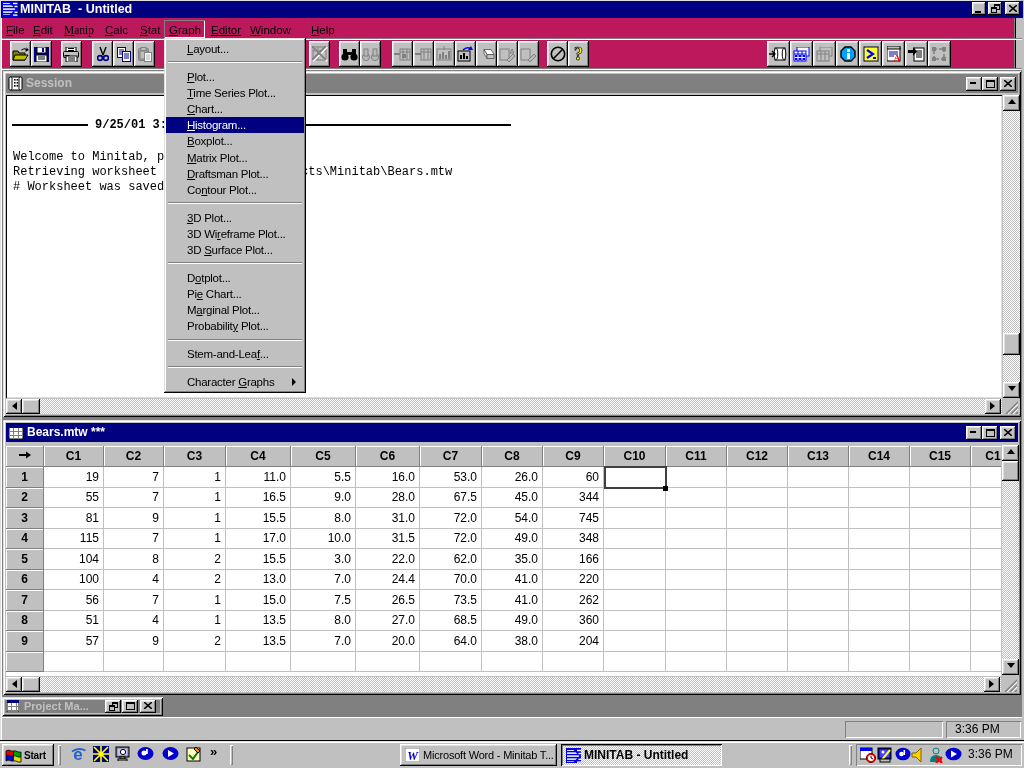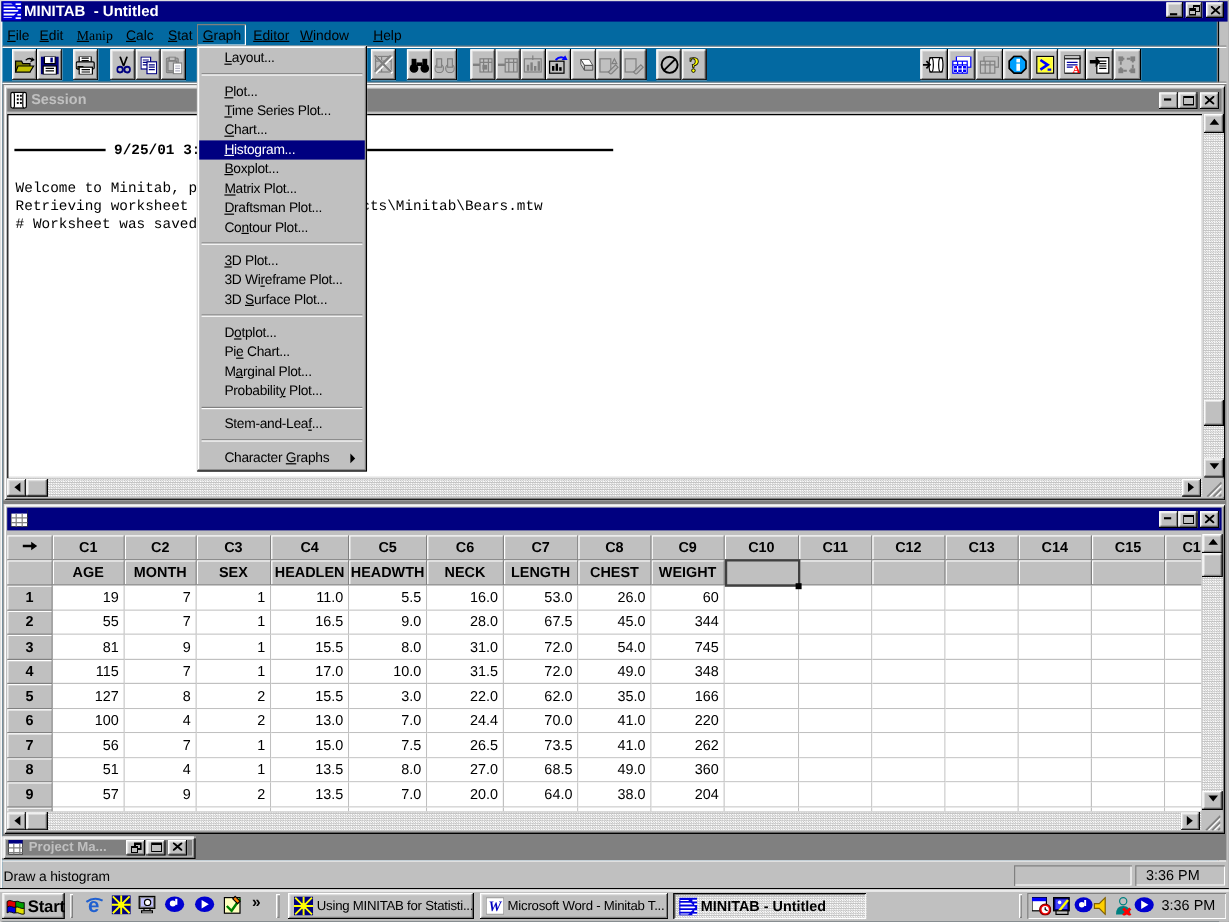--- a/index.html
+++ b/index.html
@@ -1,18 +1,18 @@
 <!DOCTYPE html>
 <html><head><meta charset="utf-8"><title>MINITAB - Untitled</title>
 <style>
 *{margin:0;padding:0;box-sizing:border-box}
 body{width:1024px;height:768px;overflow:hidden;background:#c0c0c0;
  font-family:"Liberation Sans",sans-serif;font-size:12px;color:#000}
 .abs{position:absolute}
-#screen{position:relative;width:1016px;height:768px;background:#0369a1;
+#screen{position:relative;width:1016px;height:768px;background:#be185d;
  box-shadow:inset 1px 1px 0 #dfdfdf,inset -1px -1px 0 #000,inset 2px 2px 0 #fff,inset -2px -2px 0 #808080}
 .r2{box-shadow:inset 1px 1px 0 #dfdfdf,inset -1px -1px 0 #000,inset 2px 2px 0 #fff,inset -2px -2px 0 #808080}
 .btn{background:#c0c0c0;box-shadow:inset -1px -1px 0 #000,inset 1px 1px 0 #fff,inset -2px -2px 0 #808080,inset 2px 2px 0 #dfdfdf}
 .tbtn{background:#c0c0c0;box-shadow:inset -1px -1px 0 #000,inset 1px 1px 0 #fff,inset -2px -2px 0 #808080,inset 2px 2px 0 #dfdfdf;display:flex;align-items:center;justify-content:center}
 .sunk{box-shadow:inset 1px 1px 0 #808080,inset -1px -1px 0 #fff}
 .dither{background-image:conic-gradient(#fff 25%,#c0c0c0 0 50%,#fff 0 75%,#c0c0c0 0);background-size:2px 2px}
 .tt{color:#fff;font-weight:bold;font-size:12px}
 u{text-decoration:underline;text-underline-offset:1px}
 .mono{font-family:"Liberation Mono",monospace;font-size:12px;white-space:pre}
 .mi{position:relative;height:16.2px;line-height:16.2px;padding-left:21px;color:#000;font-size:11.5px;letter-spacing:-0.25px}
@@ -440,20 +440,21 @@
 <div class="abs" style="left:9px;top:425px;width:14px;height:14px;"><svg width="14" height="14" viewBox="0 0 14 14" style="">
         <rect width="14" height="14" fill="#fff" stroke="#000"></rect>
 <rect x="0" y="0" width="14" height="3" fill="#000080"></rect>
 <g stroke="#808080" stroke-width="1">
           <line x1="0" y1="6.5" x2="14" y2="6.5"></line>
           <line x1="0" y1="10.5" x2="14" y2="10.5"></line>
 <line x1="4.5" y1="3" x2="4.5" y2="14"></line>
           <line x1="9.5" y1="3" x2="9.5" y2="14"></line>
         </g>
       </svg></div>
+<div class="abs tt" style="left:27px;top:425px;width:300px;height:15px;line-height:15px;">Bears.mtw ***</div>
 <div class="abs btn" style="left:966px;top:426px;width:16px;height:14px;">
       <div style="display:flex;justify-content:center">
         <svg width="8" height="7" viewBox="0 0 8 7" style="">
           <rect x="0" y="5" width="6" height="2" fill="#000"></rect>
         </svg>
       </div>
     </div>
 <div class="abs btn" style="left:982px;top:426px;width:16px;height:14px;">
       <div style="display:flex;justify-content:center;margin-top:3px">
         <svg width="9" height="8" viewBox="0 0 9 8" style="">
@@ -507,39 +508,20 @@
             <td class="hc">C8</td>
             <td class="hc">C9</td>
             <td class="hc">C10</td>
             <td class="hc">C11</td>
             <td class="hc">C12</td>
             <td class="hc">C13</td>
             <td class="hc">C14</td>
             <td class="hc">C15</td>
             <td class="hc">C1</td>
           </tr>
-          <tr style="height:21px">
-            <td class="hc"></td>
-            <td class="hc">AGE</td>
-            <td class="hc">MONTH</td>
-            <td class="hc">SEX</td>
-            <td class="hc">HEADLEN</td>
-            <td class="hc">HEADWTH</td>
-            <td class="hc">NECK</td>
-            <td class="hc">LENGTH</td>
-            <td class="hc">CHEST</td>
-            <td class="hc">WEIGHT</td>
-            <td class="hc"></td>
-            <td class="hc"></td>
-            <td class="hc"></td>
-            <td class="hc"></td>
-            <td class="hc"></td>
-            <td class="hc"></td>
-            <td class="hc"></td>
-          </tr>
           <tr style="height:20.5px">
             <td class="hc">1</td>
             <td class="dc">19</td>
             <td class="dc">7</td>
             <td class="dc">1</td>
             <td class="dc">11.0</td>
             <td class="dc">5.5</td>
             <td class="dc">16.0</td>
             <td class="dc">53.0</td>
             <td class="dc">26.0</td>
@@ -604,21 +586,21 @@
             <td class="dc"></td>
             <td class="dc"></td>
             <td class="dc"></td>
             <td class="dc"></td>
             <td class="dc"></td>
             <td class="dc"></td>
             <td class="dc"></td>
           </tr>
           <tr style="height:20.5px">
             <td class="hc">5</td>
-            <td class="dc">127</td>
+            <td class="dc">104</td>
             <td class="dc">8</td>
             <td class="dc">2</td>
             <td class="dc">15.5</td>
             <td class="dc">3.0</td>
             <td class="dc">22.0</td>
             <td class="dc">62.0</td>
             <td class="dc">35.0</td>
             <td class="dc">166</td>
             <td class="dc"></td>
             <td class="dc"></td>
@@ -799,38 +781,37 @@
       </div>
     </div>
 <div class="abs btn" style="left:140px;top:700px;width:16px;height:13px;">
       <div style="display:flex;justify-content:center;margin-top:2px">
         <svg width="8" height="7" viewBox="0 0 8 7" style="">
           <path d="M0 0 L8 7 M8 0 L0 7" stroke="#000" stroke-width="1.6"></path>
         </svg>
       </div>
     </div>
 <div class="abs" style="left:2px;top:717px;width:1020px;height:24px;background:#c0c0c0;box-shadow:inset 0 1px 0 #fff;"></div>
-<div class="abs" style="left:3px;top:725px;width:300px;height:13px;line-height:13px;font-size:11.5px;letter-spacing:-0.1px;">Draw a histogram</div>
 <div class="abs sunk" style="left:845px;top:721px;width:98px;height:17px;"></div>
 <div class="abs sunk" style="left:946px;top:721px;width:75px;height:17px;line-height:17px;padding-left:9px;">3:36 PM</div>
 <div class="abs" style="left:0px;top:740px;width:1024px;height:28px;background:#c0c0c0;box-shadow:inset 0 1px 0 #000;"></div>
 <div class="abs" style="left:0px;top:741px;width:1024px;height:1px;background:#dfdfdf;"></div>
 <div class="abs" style="left:0px;top:742px;width:1024px;height:1px;background:#fff;"></div>
 <div class="abs btn" style="left:2px;top:744px;width:52px;height:22px;">
       <div style="display:flex;align-items:center;height:100%;padding-left:2px">
         <svg width="19" height="15" viewBox="0 0 19 15" style="">
           <g>
 <path d="M2 3 Q4 1.5 6 2.5 Q8 3.5 9.5 3 L9.5 8 Q8 8.5 6 7.5 Q4 6.5 2 8 Z" fill="#e00000"></path>
 <path d="M9.5 3 Q11.5 2.5 13 3.5 Q15 4.5 17 4 L17 9 Q15 9.5 13 8.5 Q11.5 7.5 9.5 8 Z" fill="#00a000"></path>
 <path d="M2 8 Q4 6.5 6 7.5 Q8 8.5 9.5 8 L9.5 13 Q8 13.5 6 12.5 Q4 11.5 2 13 Z" fill="#0000e0"></path>
 <path d="M9.5 8 Q11.5 7.5 13 8.5 Q15 9.5 17 9 L17 14 Q15 14.5 13 13.5 Q11.5 12.5 9.5 13 Z" fill="#e0e000"></path>
 <path d="M2 3 Q4 1.5 6 2.5 Q8 3.5 9.5 3 Q11.5 2.5 13 3.5 Q15 4.5 17 4 M2 8 Q4 6.5 6 7.5 Q8 8.5 9.5 8 Q11.5 7.5 13 8.5 Q15 9.5 17 9 M2 13 Q4 11.5 6 12.5 Q8 13.5 9.5 13 Q11.5 12.5 13 13.5 Q15 14.5 17 14 M2 3 L2 13 M9.5 3 L9.5 13 M17 4 L17 14" stroke="#000" stroke-width="0.8" fill="none"></path>
 </g>
         </svg>
-        <b style="font-size:14px;letter-spacing:-0.2px;margin-left:1px">Start</b>
+        <b style="font-size:10px;letter-spacing:-0.2px;margin-left:1px">Start</b>
       </div>
     </div>
 <div class="abs" style="left:58px;top:745px;width:3px;height:20px;box-shadow:inset 1px 1px 0 #fff,inset -1px -1px 0 #808080;"></div>
 <div class="abs" style="left:70px;top:746px;width:17px;height:17px;"><svg width="17" height="16" viewBox="0 0 17 16" style="">
         <text x="8" y="14" font-size="17" font-weight="bold" fill="#2060d0" font-family="Liberation Sans,sans-serif" text-anchor="middle">e</text>
         <path d="M2 5.5 Q8.5 1 15.5 4.5" stroke="#2060d0" stroke-width="1.8" fill="none"></path>
       </svg></div>
 <div class="abs" style="left:93px;top:746px;width:17px;height:17px;"><svg width="16" height="16" viewBox="0 0 16 16" style="">
         <rect width="16" height="16" fill="#000080"></rect>
         <path d="M1 1 L15 15 M15 1 L1 15 M8 0 L8 16 M0 8 L16 8" stroke="#ffff00" stroke-width="1.6"></path>
@@ -852,30 +833,20 @@
         <ellipse cx="8.5" cy="7.5" rx="8" ry="6.5" fill="#0000d0"></ellipse>
         <path d="M6 4 L12 7.5 L6 11 Z" fill="#fff"></path>
       </svg></div>
 <div class="abs" style="left:186px;top:746px;width:17px;height:17px;"><svg width="16" height="16" viewBox="0 0 16 16" style="">
         <rect x="1" y="2" width="13" height="13" fill="#ffffc0" stroke="#000"></rect>
         <path d="M3 9 L7 13 L14 3" stroke="#008000" stroke-width="2" fill="none"></path>
         <path d="M10 1 L14 5 L12 7 L8 3 Z" fill="#ff8000" stroke="#000"></path>
       </svg></div>
 <div class="abs" style="left:210px;top:744px;width:16px;height:16px;font-weight:bold;font-size:13px;">»</div>
 <div class="abs" style="left:230px;top:745px;width:3px;height:20px;box-shadow:inset 1px 1px 0 #fff,inset -1px -1px 0 #808080;"></div>
-<div class="abs btn" style="left:240px;top:744px;width:155px;height:22px;">
-      <div style="display:flex;align-items:center;height:100%;padding-left:5px;gap:3px">
-        <svg width="16" height="16" viewBox="0 0 16 16" style="">
-          <rect width="16" height="16" fill="#000080"></rect>
-          <path d="M1 1 L15 15 M15 1 L1 15 M8 0 L8 16 M0 8 L16 8" stroke="#ffff00" stroke-width="1.6"></path>
-          <circle cx="8" cy="8" r="2.5" fill="#ffff00"></circle>
-        </svg>
-        <span style="font-size:11px;letter-spacing:-0.2px;white-space:nowrap;overflow:hidden">Using MINITAB for Statisti...</span>
-      </div>
-    </div>
 <div class="abs btn" style="left:400px;top:744px;width:157px;height:22px;">
       <div style="display:flex;align-items:center;height:100%;padding-left:5px;gap:3px">
         <svg width="15" height="14" viewBox="0 0 15 14" style="">
           <rect width="15" height="14" fill="#fff" stroke="#808080"></rect>
           <text x="7.5" y="11.5" text-anchor="middle" font-size="12" font-weight="bold" font-style="italic" fill="#0000c0" font-family="Liberation Serif,serif">W</text>
         </svg>
         <span style="font-size:11px;letter-spacing:-0.2px;white-space:nowrap;overflow:hidden">Microsoft Word - Minitab T...</span>
       </div>
     </div>
 <div class="abs dither" style="left:561px;top:744px;width:161px;height:22px;box-shadow:inset 1px 1px 0 #000,inset -1px -1px 0 #fff,inset 2px 2px 0 #808080;">

